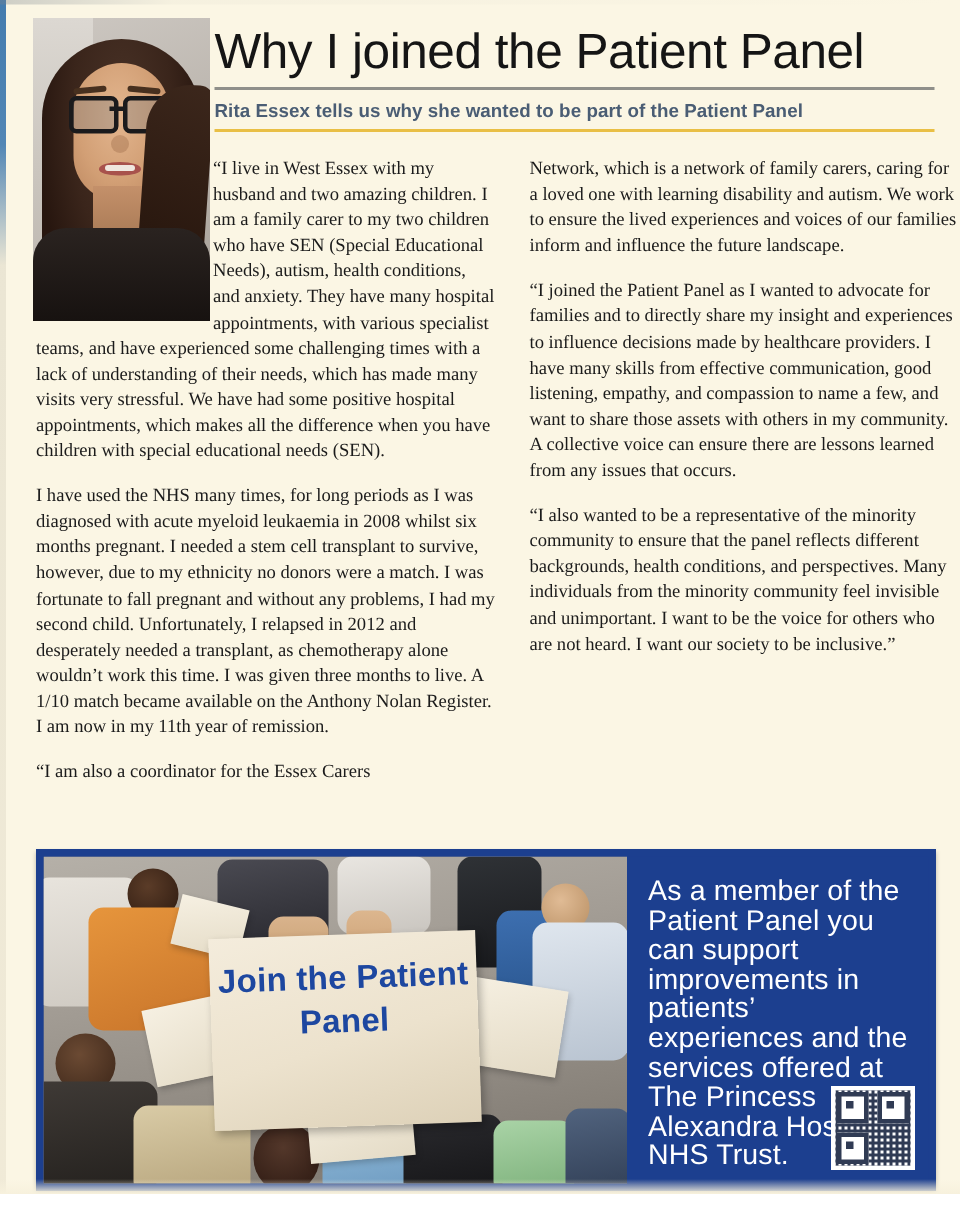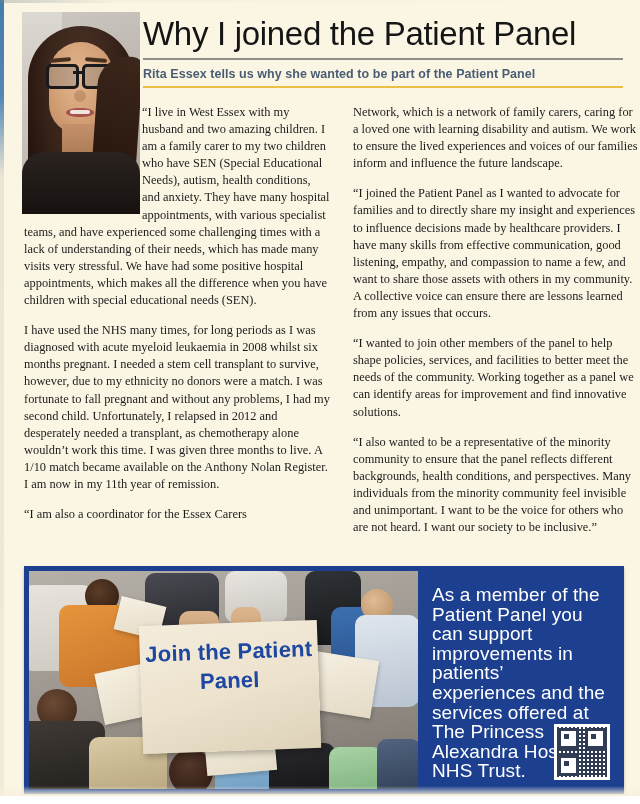--- a/index.html
+++ b/index.html
@@ -355,21 +355,20 @@
   <div id="col-left" class="col">
     <div id="photo-shim"></div>
     <p>“I live in West Essex with my husband and two amazing children. I am a family carer to my two children who have SEN (Special Educational Needs), autism, health conditions, and anxiety. They have many hospital appointments, with various specialist teams, and have experienced some challenging times with a lack of understanding of their needs, which has made many visits very stressful. We have had some positive hospital appointments, which makes all the difference when you have children with special educational needs (SEN).</p>
     <p>I have used the NHS many times, for long periods as I was diagnosed with acute myeloid leukaemia in 2008 whilst six months pregnant. I needed a stem cell transplant to survive, however, due to my ethnicity no donors were a match. I was fortunate to fall pregnant and without any problems, I had my second child. Unfortunately, I relapsed in 2012 and desperately needed a transplant, as chemotherapy alone wouldn’t work this time. I was given three months to live. A 1/10 match became available on the Anthony Nolan Register. I am now in my 11th year of remission.</p>
     <p>“I am also a coordinator for the Essex Carers</p>
   </div>
 
   <div id="col-right" class="col">
     <p>Network, which is a network of family carers, caring for a loved one with learning disability and autism. We work to ensure the lived experiences and voices of our families inform and influence the future landscape.</p>
     <p>“I joined the Patient Panel as I wanted to advocate for families and to directly share my insight and experiences to influence decisions made by healthcare providers. I have many skills from effective communication, good listening, empathy, and compassion to name a few, and want to share those assets with others in my community. A collective voice can ensure there are lessons learned from any issues that occurs.</p>
-    <p>“I wanted to join other members of the panel to help shape policies, services, and facilities to better meet the needs of the community. Working together as a panel we can identify areas for improvement and find innovative solutions.</p>
     <p>“I also wanted to be a representative of the minority community to ensure that the panel reflects different backgrounds, health conditions, and perspectives. Many individuals from the minority community feel invisible and unimportant. I want to be the voice for others who are not heard. I want our society to be inclusive.”</p>
   </div>
 
   <div id="banner">
     <div id="banner-inner">
 
       <div id="banner-photo">
         <div class="bp-floor"></div>
 
         <div class="bp-person" style="left:-6px;top:14px;width:70px;height:86px;background:linear-gradient(170deg,#e8e4dd,#cfcac2);"></div>

